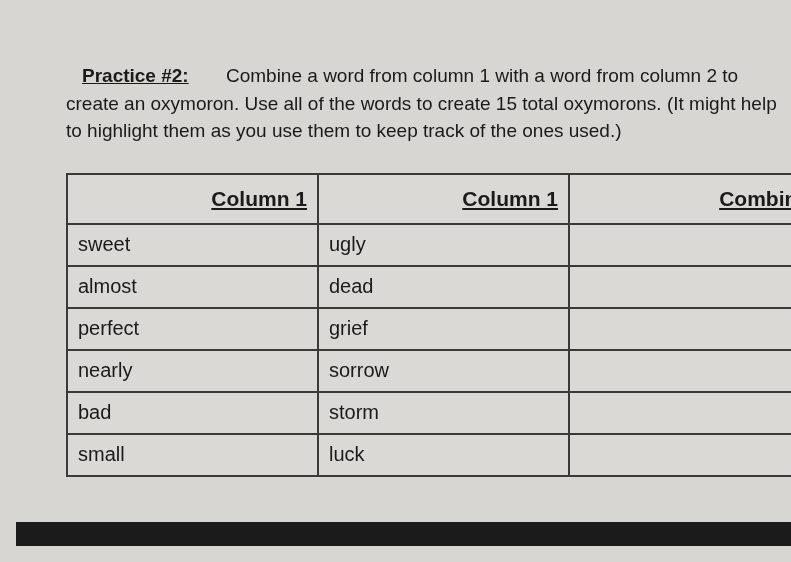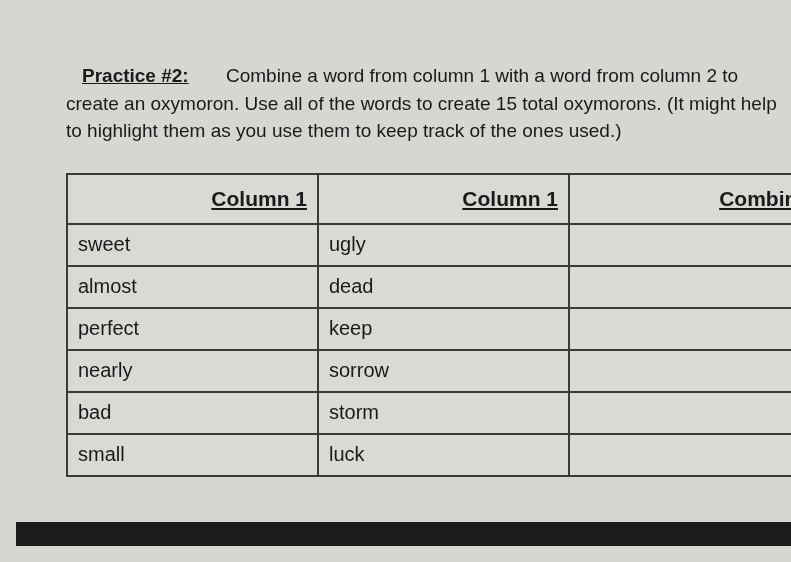--- a/index.html
+++ b/index.html
@@ -79,21 +79,21 @@
       <td>ugly</td>
       <td></td>
     </tr>
     <tr>
       <td>almost</td>
       <td>dead</td>
       <td></td>
     </tr>
     <tr>
       <td>perfect</td>
-      <td>keep</td>
+      <td>grief</td>
       <td></td>
     </tr>
     <tr>
       <td>nearly</td>
       <td>sorrow</td>
       <td></td>
     </tr>
     <tr>
       <td>bad</td>
       <td>storm</td>

